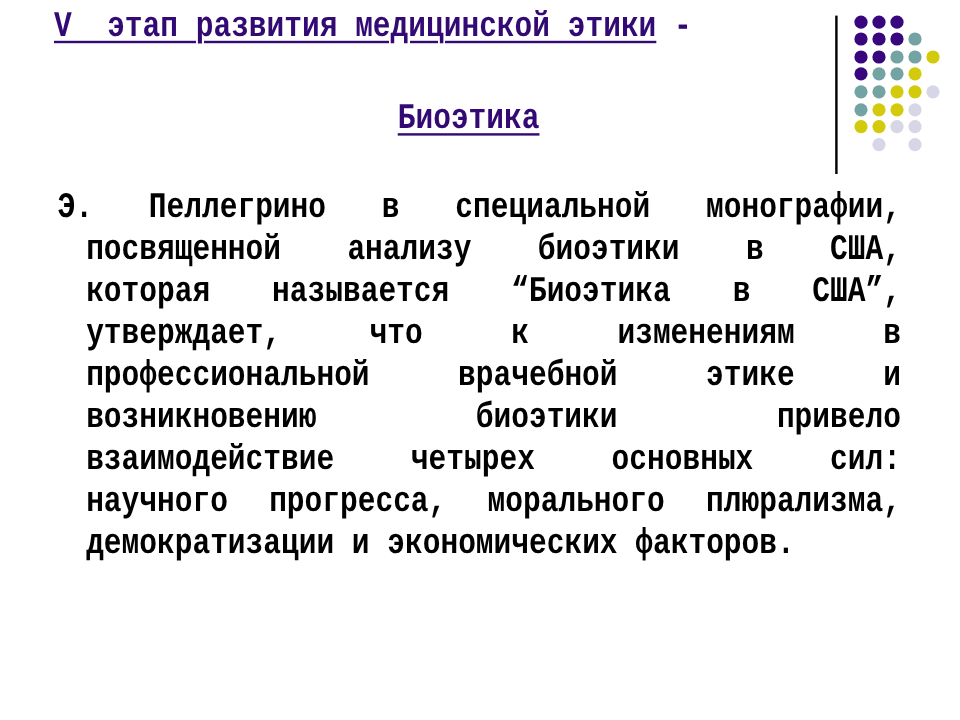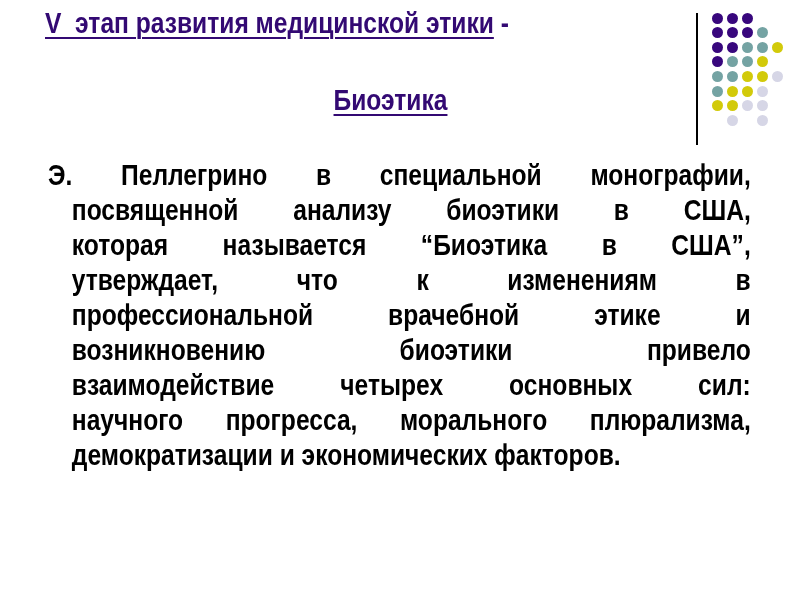--- a/index.html
+++ b/index.html
@@ -1,19 +1,19 @@
 <!DOCTYPE html>
 <html><head>
 <meta charset="utf-8">
 <style>
   html,body { margin:0; padding:0; background:#fff; }
   .slide {
     position:relative; width:800px; height:480px; background:#ffffff;
     overflow:hidden;
-    font-family:Liberation Sans, sans-serif;
+    font-family:Liberation Mono, monospace;
     font-weight:700;
   }
   
   .title-l1 {
     position:absolute; left:45px; top:4px;
     font-size:30px; line-height:38px; white-space:pre;
     color:var(--title-color);
     transform:scaleX(0.82); transform-origin:0 0;
   }
   .title-l2 {

